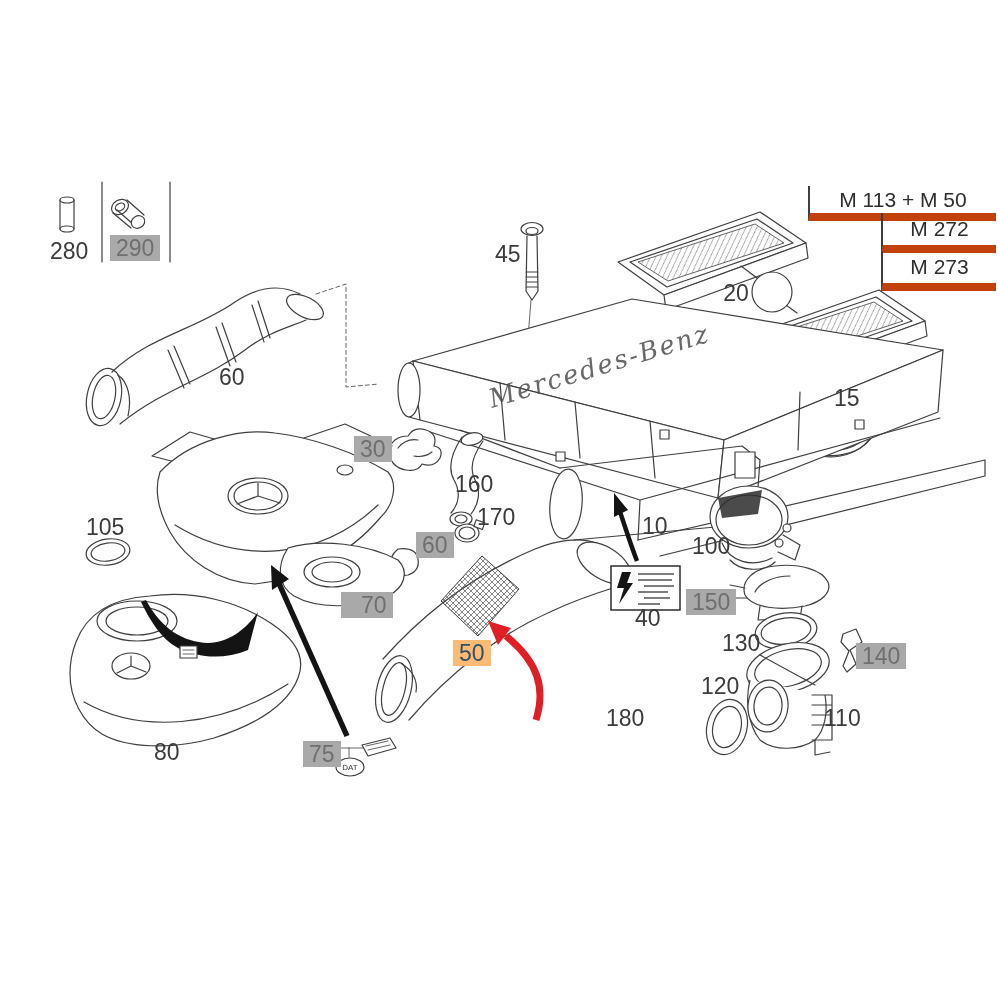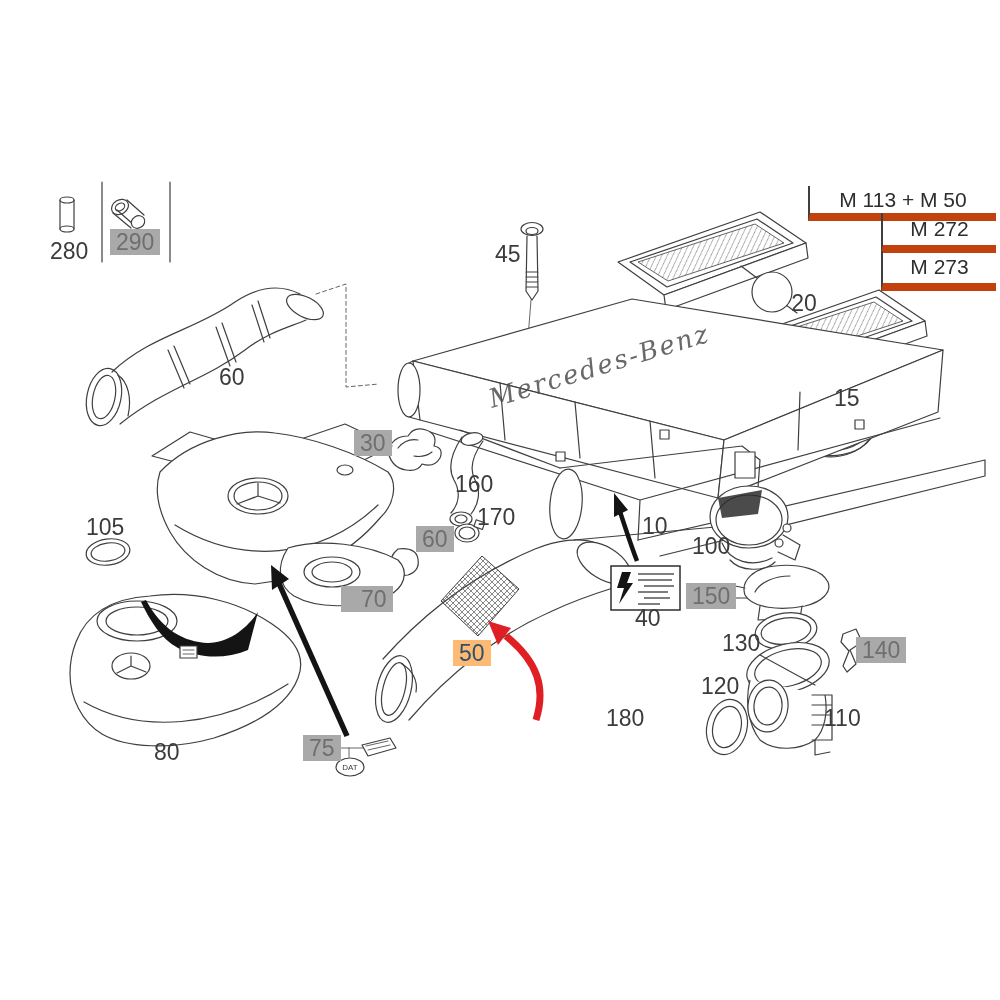--- a/index.html
+++ b/index.html
@@ -1,20 +1,20 @@
 <!DOCTYPE html>
 <html><head>
 <meta charset="utf-8">
 <style>
   html,body{margin:0;padding:0;background:#fff;}
   .stage{position:relative;width:1000px;height:1000px;background:#fff;overflow:hidden;
          font-family:"Liberation Sans",sans-serif;}
   .stage svg{position:absolute;left:0;top:0;}
   .lbl{position:absolute;font-size:23px;line-height:1.05;color:#3b3b3b;white-space:nowrap;}
-  .lbl.gray{background:#a9a9a9;color:#6f6f6f;padding:1px 6px;}
+  .lbl.gray{background:#a9a9a9;color:#6f6f6f;padding:1px 6px;margin-top:6px;}
   .lbl.blue{background:#fdba74;color:#31506a;padding:1px 6px;}
   .lbl.center{text-align:center;}
   .tblrow{position:absolute;display:flex;align-items:center;justify-content:center;
           font-size:21px;color:#2e2e2e;border-left:2px solid #3f3f3f;border-bottom:8px solid #c2410c;}
   .art{stroke:#3f3f3f;stroke-width:1.2;fill:none;stroke-linecap:round;stroke-linejoin:round;}
   .artw{stroke:#3f3f3f;stroke-width:1.2;fill:#ffffff;stroke-linejoin:round;}
   .thin{stroke-width:0.8;}
   .blk{fill:#141414;stroke:none;}
   .brand{fill:#4f4f4f;opacity:.85;font-family:"DejaVu Serif",serif;font-style:italic;
          font-size:26px;letter-spacing:2px;}
@@ -243,21 +243,21 @@
   </g>
 </svg>
 
 <div class="tblrow" style="left:808px;top:186px;width:186px;height:27px;">M 113 + M 50</div>
 <div class="tblrow" style="left:881px;top:213px;width:113px;height:32px;">M 272</div>
 <div class="tblrow" style="left:881px;top:251px;width:113px;height:32px;">M 273</div>
 
 <div class="lbl" style="left:50px;top:231px;margin-top:8px;">280</div>
 <div class="lbl gray" style="left:110px;top:229px;">290</div>
 <div class="lbl" style="left:495px;top:242px;">45</div>
-<div class="lbl center" style="left:784px;top:281px;width:40px;margin-top:10px;">20</div>
+<div class="lbl center" style="left:716px;top:281px;width:40px;">20</div>
 <div class="lbl" style="left:834px;top:386px;">15</div>
 <div class="lbl" style="left:219px;top:365px;">60</div>
 <div class="lbl gray" style="left:354px;top:430px;">30</div>
 <div class="lbl" style="left:455px;top:472px;">160</div>
 <div class="lbl" style="left:477px;top:505px;">170</div>
 <div class="lbl gray" style="left:416px;top:526px;">60</div>
 <div class="lbl" style="left:86px;top:515px;">105</div>
 <div class="lbl" style="left:642px;top:514px;">10</div>
 <div class="lbl" style="left:692px;top:534px;">100</div>
 <div class="lbl gray" style="left:341px;top:586px;padding-left:20px;">70</div>

